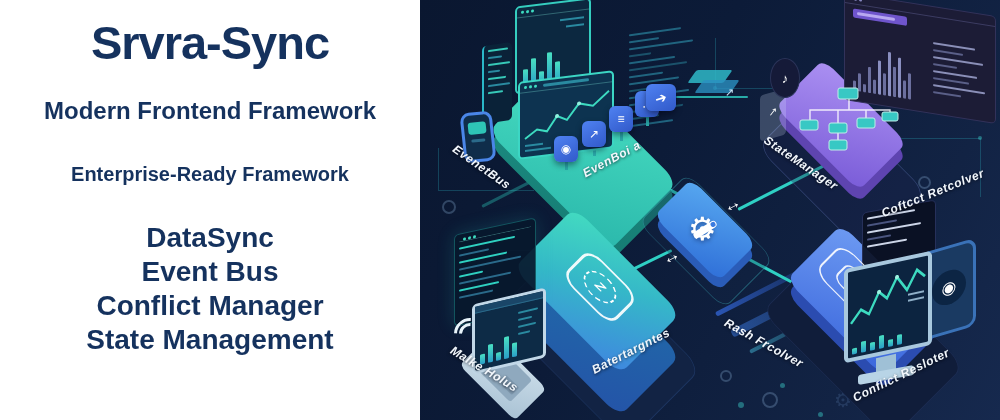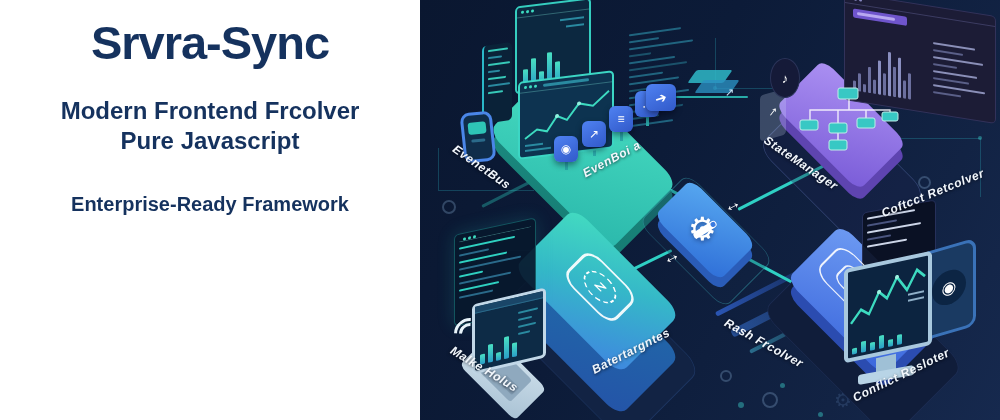--- a/index.html
+++ b/index.html
@@ -50,24 +50,29 @@
          letter-spacing:.6px;text-shadow:0 1px 3px rgba(0,0,10,.65);white-space:nowrap;z-index:8;}
 </style>
 </head>
 <body>
 
 <div class="banner">
 
   <div class="left">
     <div class="title">Srvra-Sync</div>
     <div class="subtitle">
-      <div>Modern Frontend Frcolver</div>
-      <div>Pure Javascript</div>
+      <div>Modern Frontend Framework</div>
     </div>
     <div class="heading">Enterprise-Ready Framework</div>
+    <div class="features">
+      <div>DataSync</div>
+      <div>Event Bus</div>
+      <div>Conflict Manager</div>
+      <div>State Management</div>
+    </div>
   </div>
 
   <div class="right">
 
     <div class="circ" style="left:18px;top:148px;width:95px;height:42px;border-left:1px solid #2aa8b8;border-bottom:1px solid #2aa8b8;"></div>
     <div class="circ" style="left:295px;top:38px;width:80px;height:50px;border-left:1px solid #2aa8b8;border-bottom:1px solid #2aa8b8;"></div>
     <div class="circ" style="left:455px;top:138px;width:105px;height:58px;border-top:1px solid #2aa8b8;border-right:1px solid #2aa8b8;"></div>
     <div class="circ" style="left:60px;top:250px;width:120px;height:70px;border-right:1px solid #2aa8b8;border-top:1px solid #2aa8b8;opacity:.18;"></div>
     <div class="ring" style="left:22px;top:200px;width:10px;height:10px;"></div>
     <div class="ring" style="left:498px;top:176px;width:9px;height:9px;"></div>

